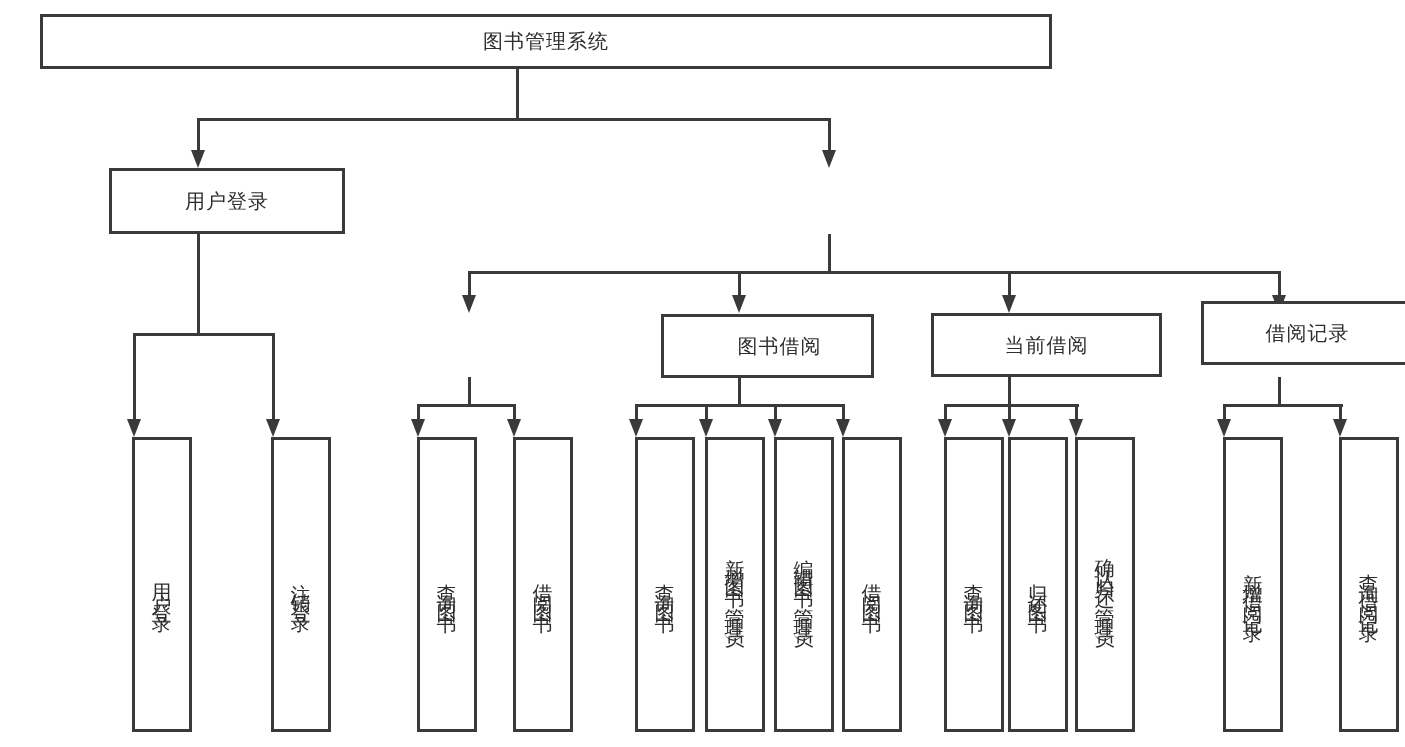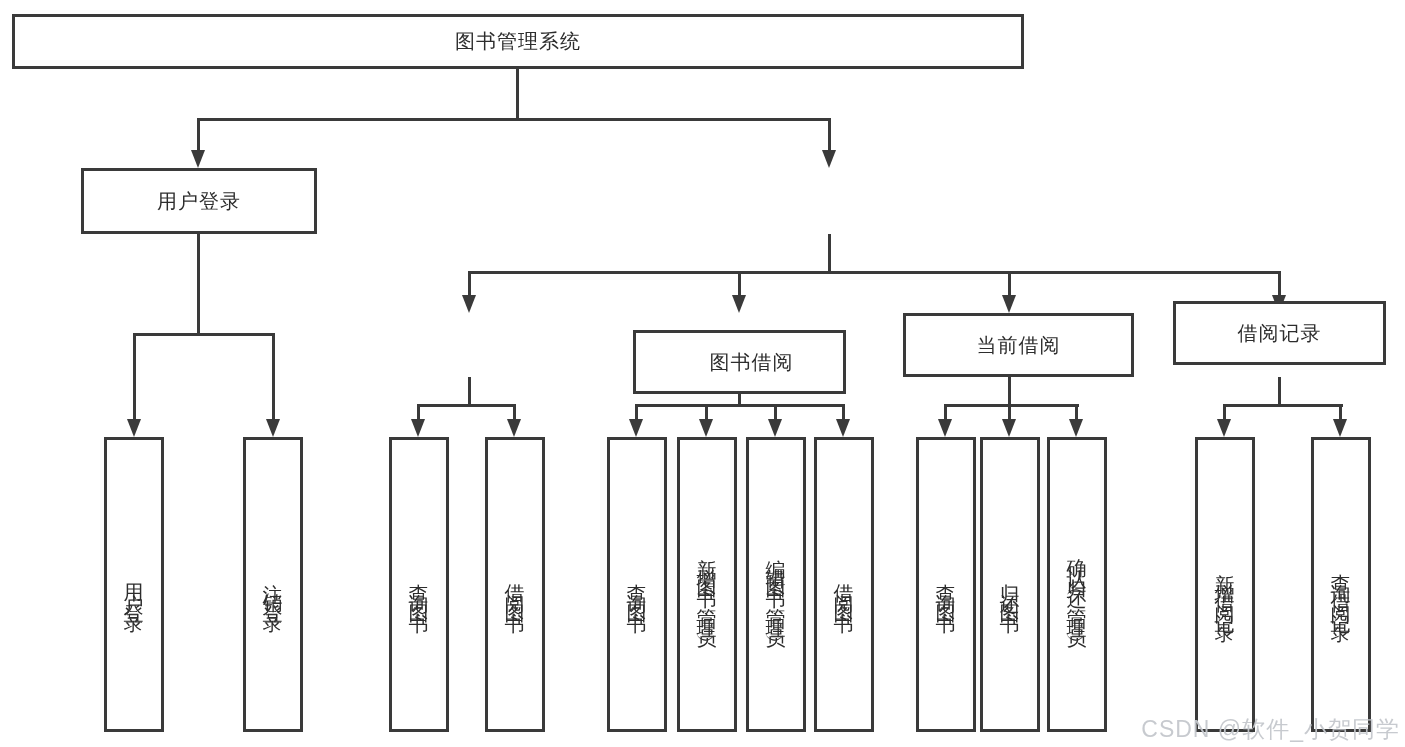--- a/index.html
+++ b/index.html
@@ -19,20 +19,21 @@
     position: absolute;
     border: 3px solid var(--line, #3a3a3a);
     background: #ffffff;
     display: flex;
     align-items: center;
     justify-content: center;
     font-size: 20px;
     letter-spacing: 1px;
     color: var(--text, #2d2d2d);
     z-index: 2;
+    margin-left: 28px;
   }
   .leaf {
     writing-mode: vertical-rl;
     letter-spacing: 10px;
     line-height: 60px;
     padding-top: 6px;
   }
   .vline, .hline {
     position: absolute;
     background: var(--line, #3a3a3a);
@@ -87,21 +88,21 @@
   <div class="hline" style="left:468px; top:271px; width:813px;"></div>
   <div class="vline" style="left:468px; top:271px; height:28px;"></div>
   <div class="arrow" style="left:462px; top:295px;"></div>
   <div class="vline" style="left:738px; top:271px; height:28px;"></div>
   <div class="arrow" style="left:732px; top:295px;"></div>
   <div class="vline" style="left:1008px; top:271px; height:28px;"></div>
   <div class="arrow" style="left:1002px; top:295px;"></div>
   <div class="vline" style="left:1278px; top:271px; height:28px;"></div>
   <div class="arrow" style="left:1272px; top:295px;"></div>
 
-  <div class="box" style="left:633px; top:330px; width:213px; height:64px;padding-left:24px;">图书借阅</div>
+  <div class="box" style="left:633px; top:314px; width:213px; height:64px;padding-left:24px;">图书借阅</div>
   <div class="box" style="left:903px; top:313px; width:231px; height:64px;">当前借阅</div>
   <div class="box" style="left:1173px; top:301px; width:213px; height:64px;">借阅记录</div>
 
   <div class="vline" style="left:468px; top:377px; height:29px;"></div>
   <div class="hline" style="left:417px; top:404px; width:99px;"></div>
   <div class="vline" style="left:417px; top:404px; height:17px;"></div>
   <div class="arrow" style="left:411px; top:419px;"></div>
   <div class="vline" style="left:513px; top:404px; height:17px;"></div>
   <div class="arrow" style="left:507px; top:419px;"></div>
 
@@ -143,15 +144,14 @@
   <div class="box leaf" style="left:746px; top:437px; width:60px; height:295px;">编辑图书（管理员）</div>
   <div class="box leaf" style="left:814px; top:437px; width:60px; height:295px;">借阅图书</div>
 
   <div class="box leaf" style="left:916px; top:437px; width:60px; height:295px;">查询图书</div>
   <div class="box leaf" style="left:980px; top:437px; width:60px; height:295px;">归还图书</div>
   <div class="box leaf" style="left:1047px; top:437px; width:60px; height:295px;">确认归还（管理员）</div>
 
   <div class="box leaf" style="left:1195px; top:437px; width:60px; height:295px;">新增借阅记录</div>
   <div class="box leaf" style="left:1311px; top:437px; width:60px; height:295px;">查询借阅记录</div>
 
-  <div class="watermark">CSDN @软件_小贺同学</div>
 
 </div>
 
 </body></html>

